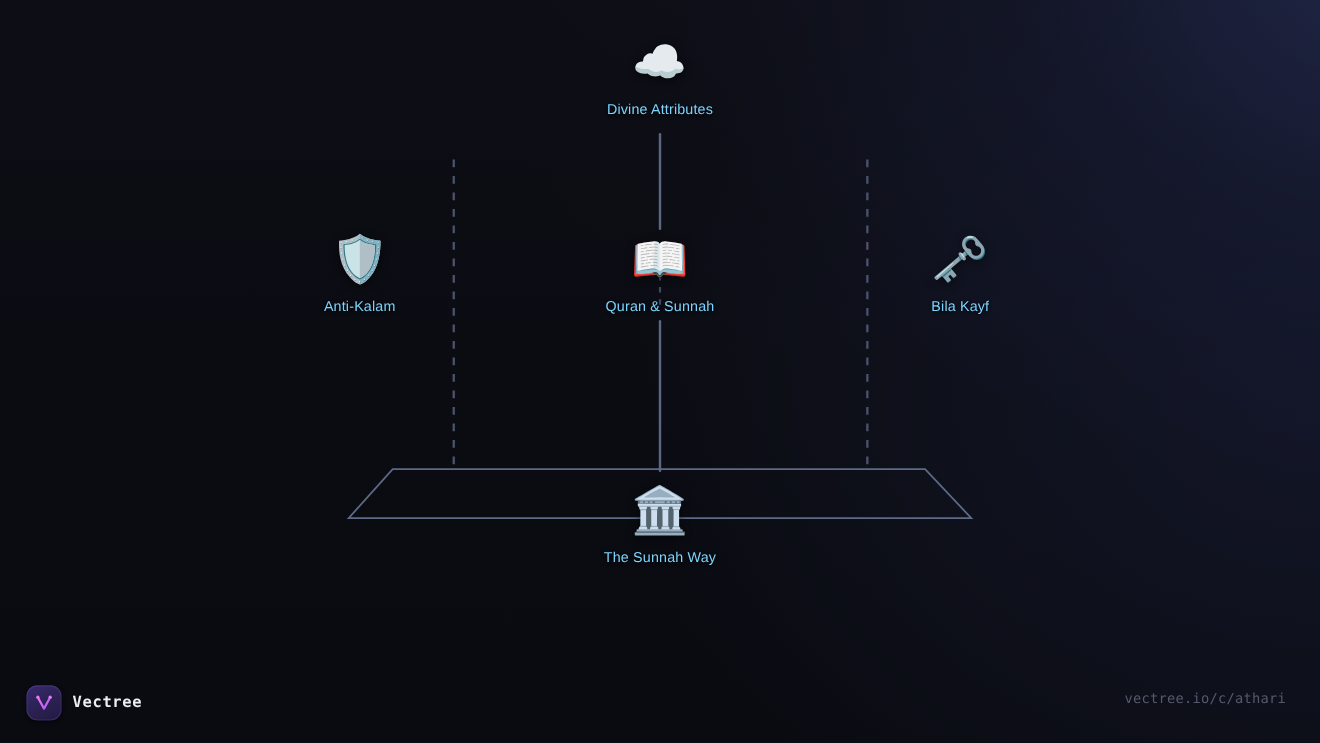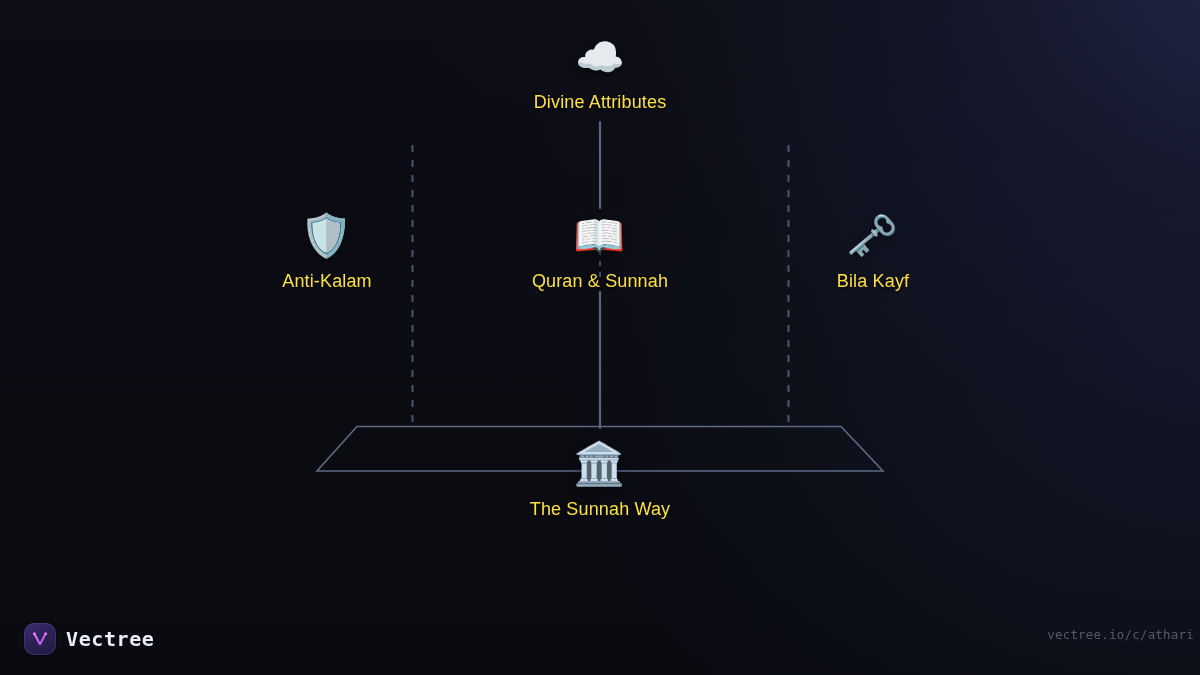--- a/index.html
+++ b/index.html
@@ -53,23 +53,23 @@
     line-height:1;
     height:48px;
     display:flex;
     align-items:center;
     justify-content:center;
     filter:drop-shadow(0 2px 4px rgba(0,0,0,0.55));
     user-select:none;
   }
   .node-label {
     margin-top:11px;
-    font-size:18px;
+    font-size:13px;
     letter-spacing:0.15px;
-    color:#fde047;
+    color:#7dd3fc;
     white-space:nowrap;
     text-shadow:0 1px 3px rgba(0,0,0,0.8);
   }
 
   
   #node-divine    { left:600px; top:33px; }
   #node-antikalam { left:327px; top:212px; }
   #node-quran     { left:600px; top:212px; }
   #node-bilakayf  { left:873px; top:212px; }
   #node-salaf     { left:600px; top:440px; }
@@ -91,37 +91,37 @@
   #brand-logo {
     width:32px; height:32px;
     border-radius:10px;
     background:linear-gradient(150deg,#3a2a70 0%,#2a2150 55%,#221a44 100%);
     box-shadow:0 1px 3px rgba(0,0,0,0.6), inset 0 0 0 1px rgba(150,120,230,0.18);
     display:flex; align-items:center; justify-content:center;
     flex:0 0 auto;
   }
   #brand-name {
     font-family:"DejaVu Sans Mono", monospace;
-    font-size:20px;
+    font-size:14px;
     font-weight:700;
     letter-spacing:0.6px;
     color:#eceef5;
   }
   #title {
     margin-top:9px;
     font-family:"DejaVu Sans Mono", monospace;
     font-size:33px;
     font-weight:700;
     letter-spacing:1.2px;
     color:#ffffff;
     line-height:1.05;
   }
   #site-url {
     position:absolute;
-    right:6px;
+    right:31px;
     bottom:33px;
     font-family:"DejaVu Sans Mono", monospace;
     font-size:12.5px;
     letter-spacing:0.2px;
     color:#55596b;
   }
 </style>
 </head>
 <body>
 

